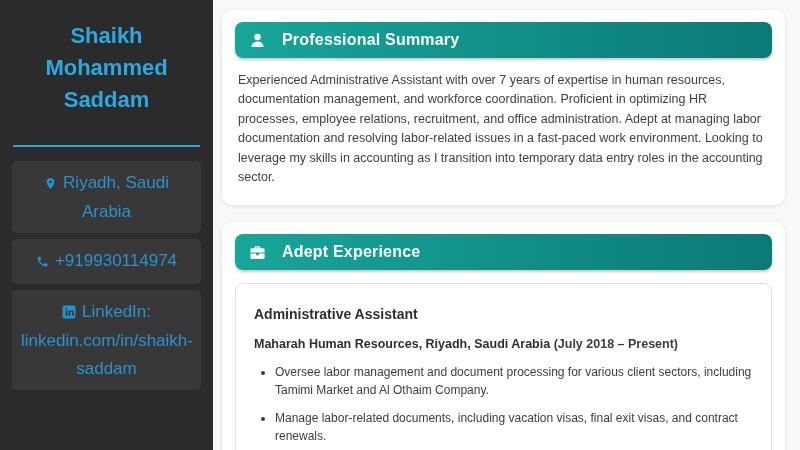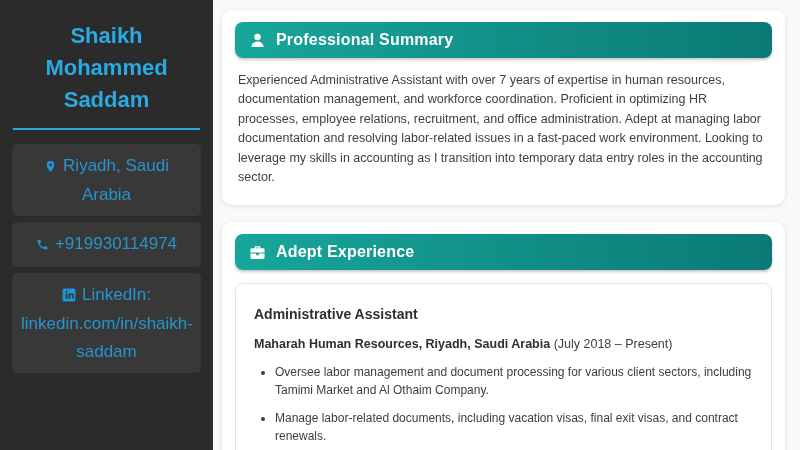--- a/index.html
+++ b/index.html
@@ -12,21 +12,21 @@
   }
   .page { display: flex; width: 800px; height: 450px; }
 
   
   .sidebar {
     width: 213px; min-width: 213px; height: 100%;
     background: #2b2b2b;
     padding: 12px 12px 0 12px;
   }
   .name {
-    margin: 8px 2px 12px;
+    margin: 8px 2px 29px;
     color: #29aae2;
     font-size: 22px; font-weight: bold;
     text-align: center; line-height: 1.45;
   }
   .divider {
     border: none;
     border-top: 2px solid #29a5dd;
     margin: 0 1px 14px 1px;
   }
   .contact-card {
@@ -53,21 +53,21 @@
   }
   .card {
     background: #ffffff;
     border-radius: 10px;
     box-shadow: 0 1px 5px rgba(0,0,0,0.10);
     padding: 12px 13px 14px 13px;
   }
   .card.summary { margin-bottom: 17px; }
   .card.experience { min-height: 280px; }
   .section-header {
-    display: flex; align-items: center; gap: 10px;
+    display: flex; align-items: center; gap: 16px;
     background: linear-gradient(90deg, #18a69a 0%, #0b7a76 100%);
     border-radius: 8px;
     padding: 9px 14px;
     box-shadow: 0 2px 3px rgba(0,0,0,0.22);
   }
   .section-header h2 {
     margin: 0;
     color: #ffffff;
     font-size: 16px; font-weight: bold;
     letter-spacing: 0.2px;
@@ -89,20 +89,21 @@
   }
   .job-title {
     margin: 4px 0 15px 0;
     color: #2f2f2f;
     font-size: 14px; font-weight: bold;
   }
   .job-meta {
     margin: 0 0 6px 0;
     color: #3d3d3d;
     font-size: 12.5px;
+    font-weight: bold;
   }
   .job-meta strong { color: #2f2f2f; }
   .job-bullets {
     margin: 12px 0 0 0;
     padding-left: 21px;
     color: #3d3d3d;
   }
   .job-bullets li {
     font-size: 12px;
     line-height: 1.5;

